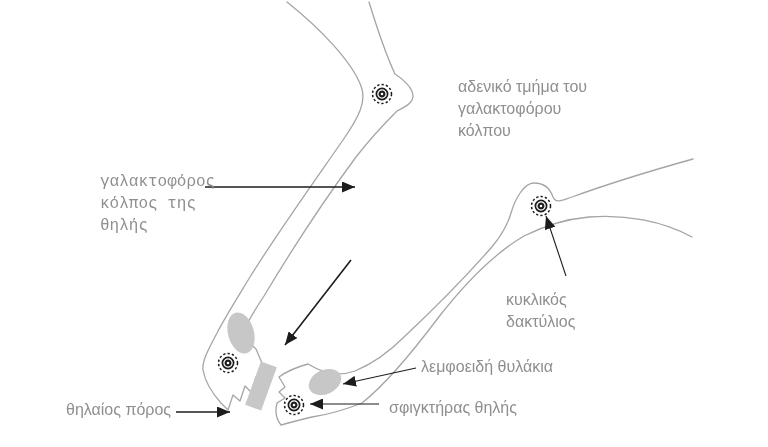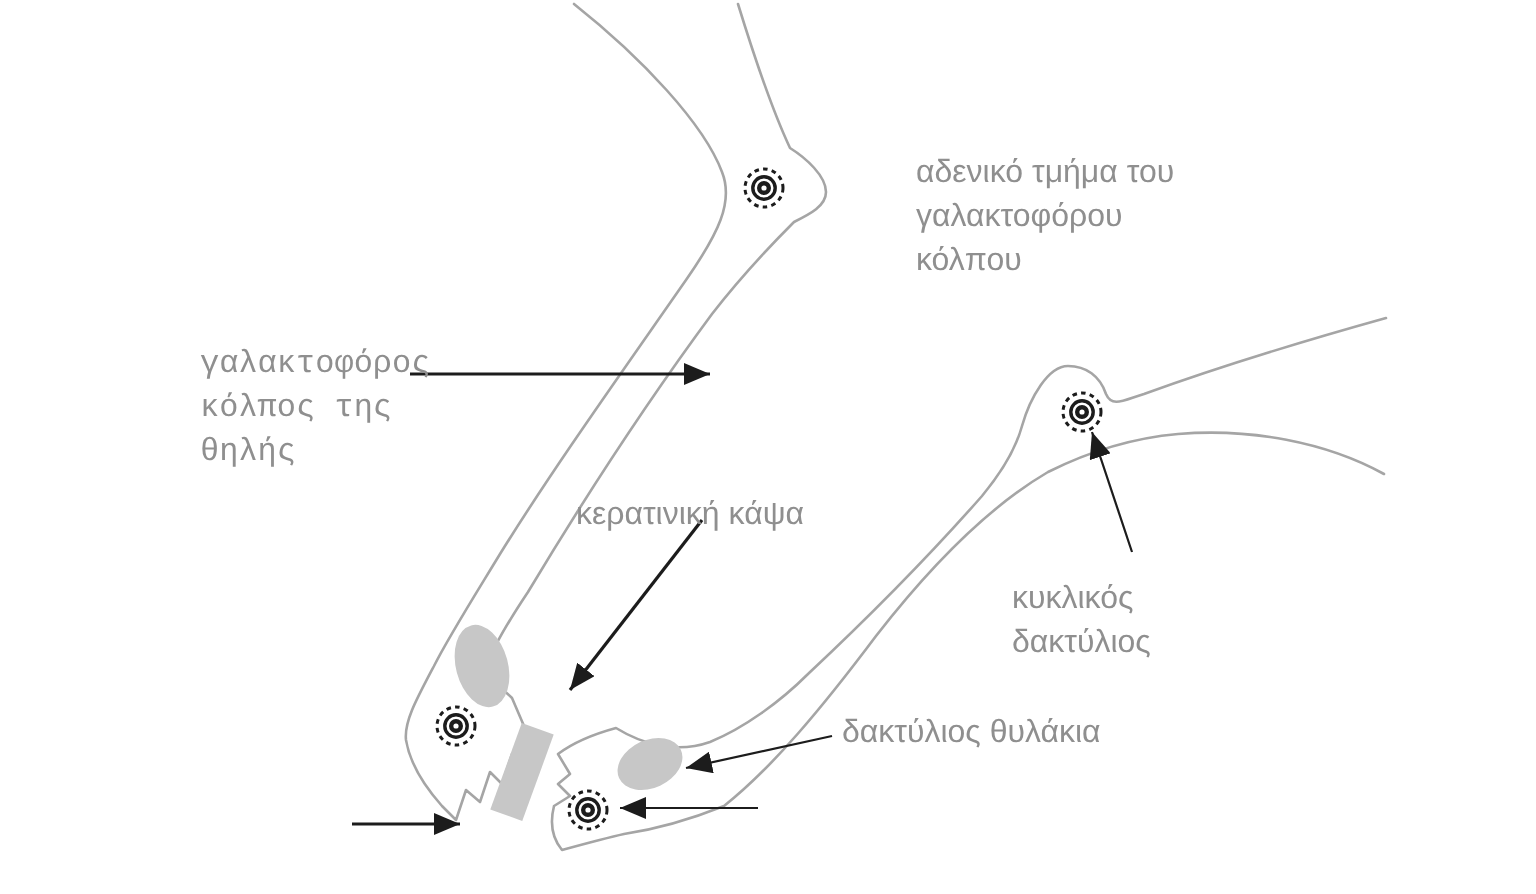--- a/index.html
+++ b/index.html
@@ -106,22 +106,23 @@
   </svg>
 
   <div class="lbl" style="left:458px;top:76px;width:195px;">αδενικό τμήμα του
 γαλακτοφόρου
 κόλπου</div>
 
   <div class="lbl" style="left:100px;top:171px;width:130px;font-family:Liberation Mono, monospace;">γαλακτοφόρος
 κόλπος της
 θηλής</div>
 
-  <div class="lbl" style="left:288px;top:247px;width:160px;">κερατινική κάψα</div>
 
   <div class="lbl" style="left:506px;top:289px;width:110px;">κυκλικός
 δακτύλιος</div>
 
-  <div class="lbl" style="left:421px;top:356px;width:180px;">δακτύλιος θυλάκια</div>
+  <div class="lbl" style="left:421px;top:356px;width:180px;">λεμφοειδή θυλάκια</div>
 
+  <div class="lbl" style="left:66px;top:399px;width:140px;">θηλαίος πόρος</div>
 
+  <div class="lbl" style="left:389px;top:397px;width:160px;">σφιγκτήρας θηλής</div>
 
 </div>
 
 </body></html>

